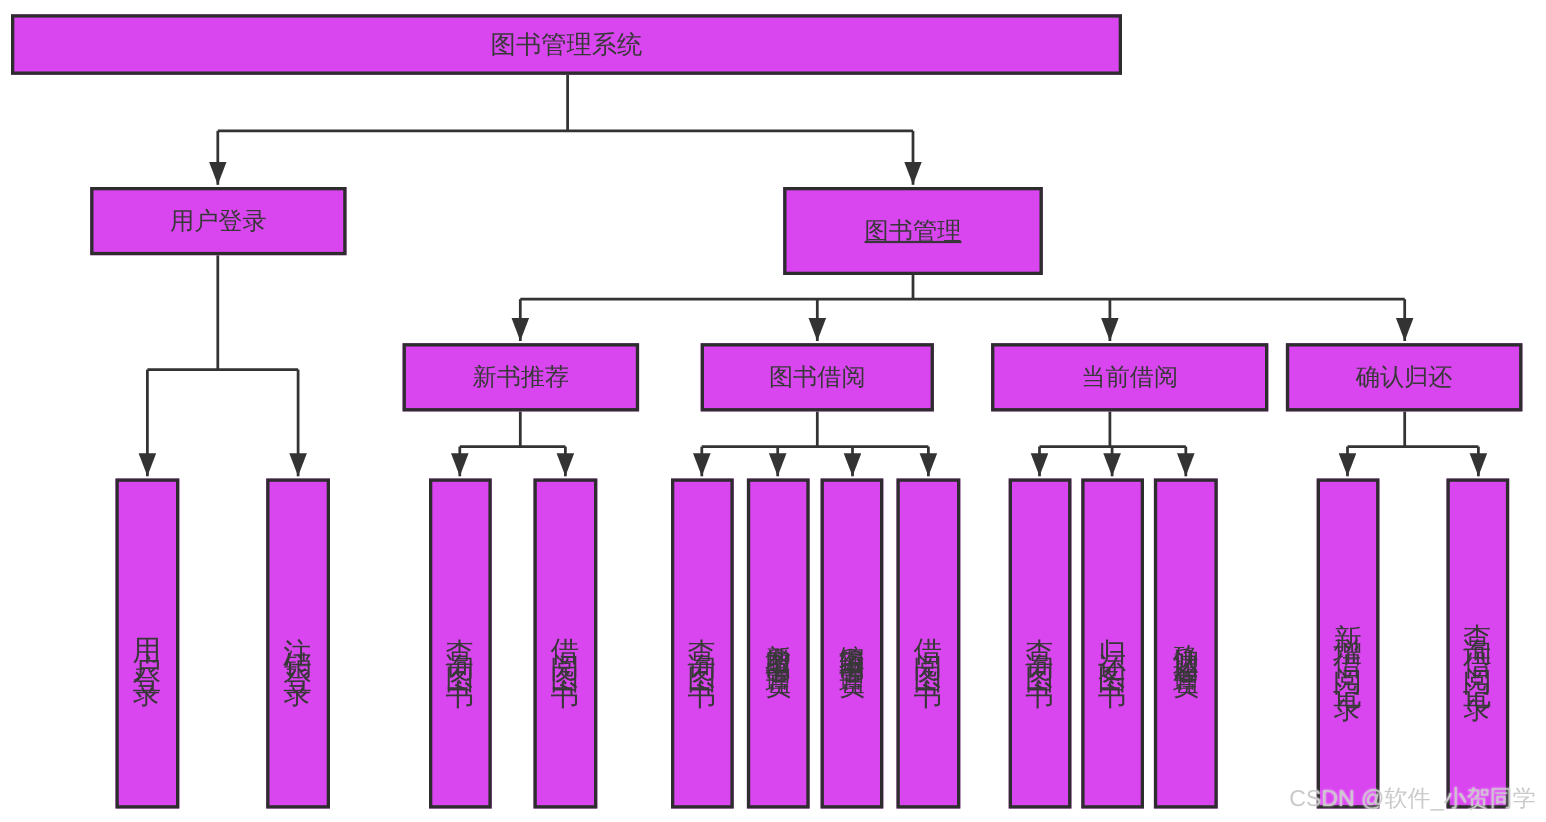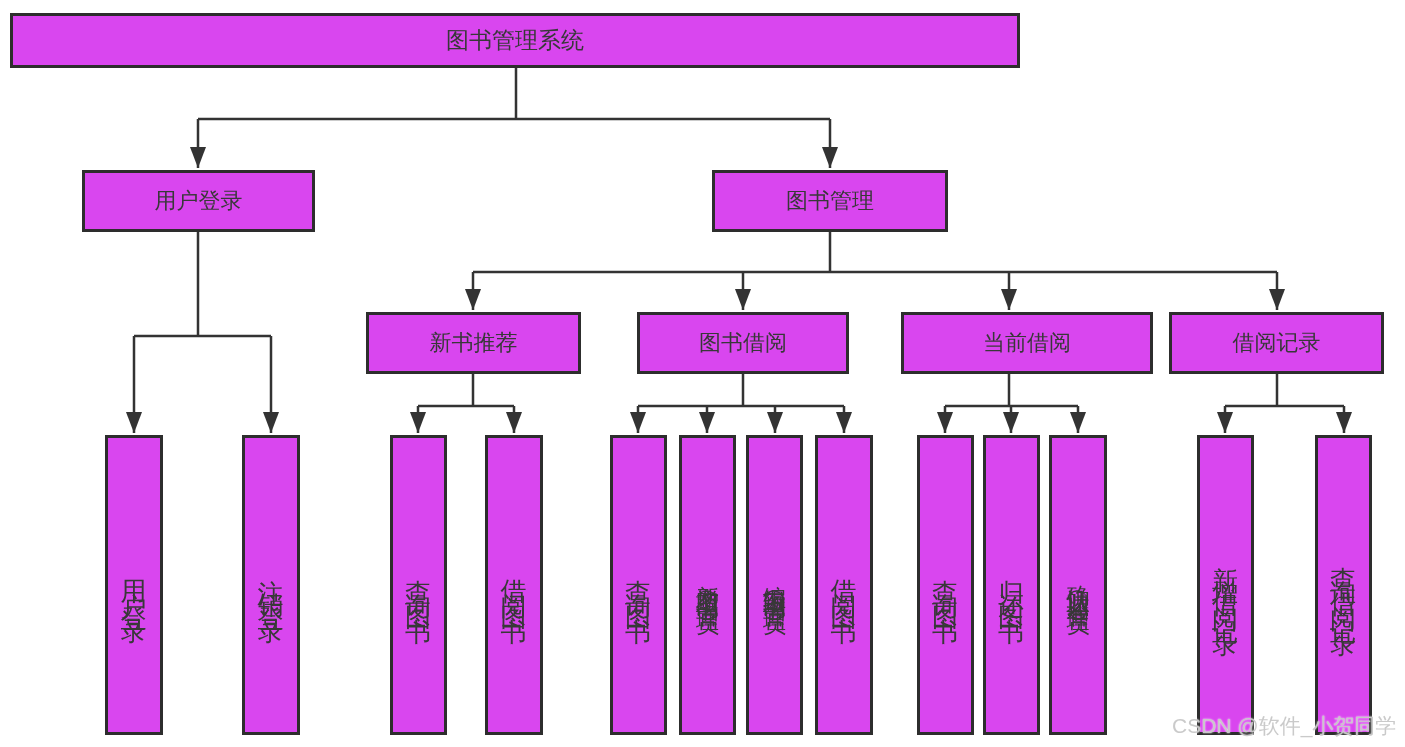--- a/index.html
+++ b/index.html
@@ -120,35 +120,35 @@
     </g>
   </svg>
 
   <div class="box root-box" style="left:10px; top:13px; width:1010px; height:55px;">
     <span class="hlabel">图书管理系统</span>
   </div>
 
   <div class="box" style="left:82px; top:170px; width:233px; height:62px;">
     <span class="hlabel">用户登录</span>
   </div>
-  <div class="box" style="left:712px; top:170px; width:236px; height:62px;">
+  <div class="box" style="left:712px; top:170px; width:236px; height:80px;text-decoration:underline;">
     <span class="hlabel">图书管理</span>
   </div>
 
   <div class="box" style="left:366px; top:312px; width:215px; height:62px;">
     <span class="hlabel">新书推荐</span>
   </div>
   <div class="box" style="left:637px; top:312px; width:212px; height:62px;">
     <span class="hlabel">图书借阅</span>
   </div>
   <div class="box" style="left:901px; top:312px; width:252px; height:62px;">
     <span class="hlabel">当前借阅</span>
   </div>
   <div class="box" style="left:1169px; top:312px; width:215px; height:62px;">
-    <span class="hlabel">借阅记录</span>
+    <span class="hlabel">确认归还</span>
   </div>
 
   <div class="box leaf" style="left:105px; top:435px; width:58px; height:300px;">
     <span class="vlabel">用户登录</span>
   </div>
   <div class="box leaf" style="left:242px; top:435px; width:58px; height:300px;">
     <span class="vlabel">注销登录</span>
   </div>
 
   <div class="box leaf" style="left:390px; top:435px; width:57px; height:300px;">

